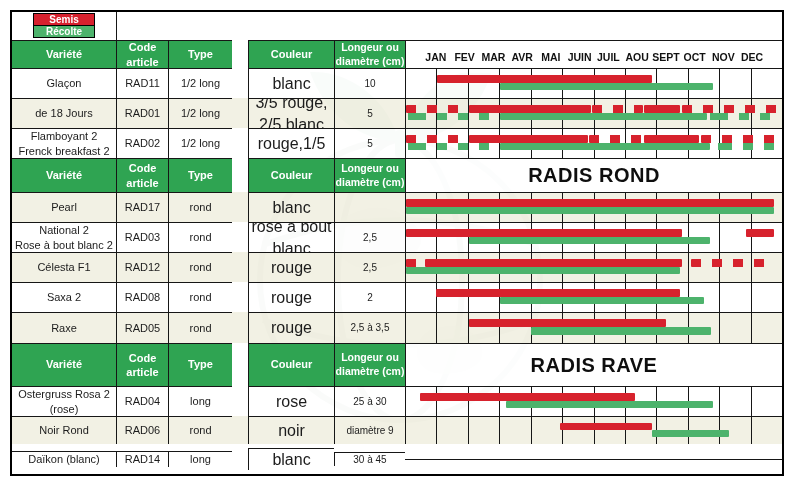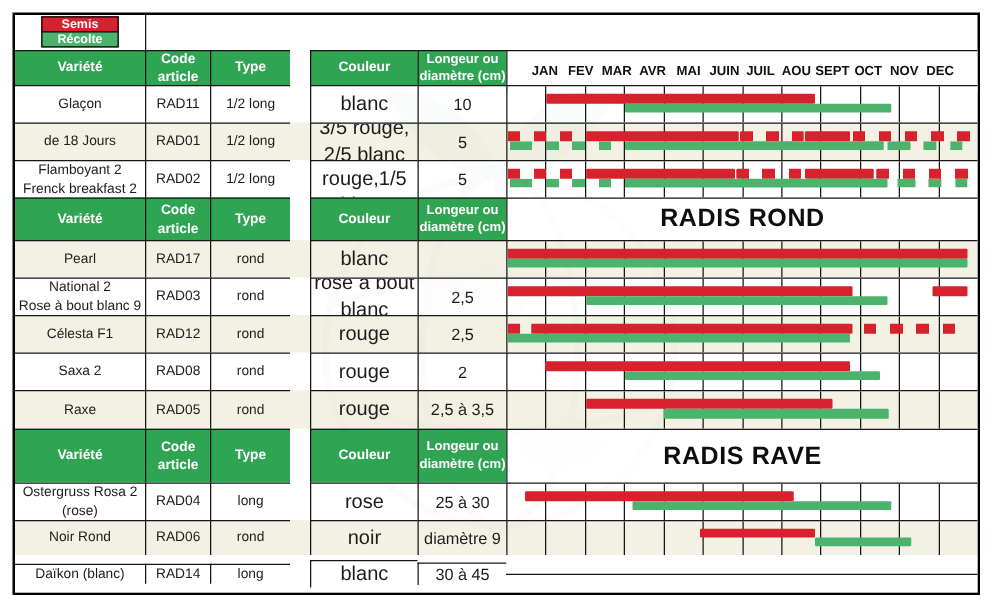--- a/index.html
+++ b/index.html
@@ -16,21 +16,21 @@
   .top-band .cell{border-top:none;}
   .c-var{width:104px;}
   .c-code{width:52px;}
   .c-type{width:64px;}
   .c-coul{width:86px;margin-left:16px;}
   .c-long{width:71px;}
   .c-months{flex:1;}
   .g{background:#2fa452;color:#fff;font-weight:bold;font-size:11px;line-height:1.2;}
   .data-cell{font-size:11px;line-height:1.35;background:transparent;}
   .c-coul.data-cell{font-size:16px;}
-  .c-long.data-cell{font-size:13px;}
+  .c-long.data-cell{font-size:10px;}
   .even-row{background:rgba(255,255,255,0.78);}
   .odd-row{background:rgba(240,238,223,0.85);}
   .top-band{height:28px;}
   .legend-holder{position:relative;background:rgba(255,255,255,0.9);}
   .legend{position:absolute;left:21px;top:1px;width:83px;z-index:2;}
   .lg{box-sizing:border-box;width:62px;height:13px;border:1px solid #000;color:#fff;
       font-weight:bold;font-size:10px;display:flex;align-items:center;justify-content:center;}
   .lg.semis{background:#d7212e;}
   .lg.recolte{background:#4db36c;margin-top:-1px;}
   .top-mid{width:277px;background:rgba(255,255,255,0.9);}
@@ -240,21 +240,21 @@
             <div class="mcell"></div>
             <div class="mcell"></div>
             <div class="mcell"></div>
             <div class="bar semis solid" style="left: 0%; width: 97.9167%;"></div>
             <div class="bar recolte solid" style="left: 0%; width: 97.9167%;"></div>
           </div>
         </div>
         <div class="row even-row" style="height: 30px;">
           <div class="cell c-var data-cell">
             <div class="vline">National 2</div>
-            <div class="vline">Rose à bout blanc 9</div>
+            <div class="vline">Rose à bout blanc 2</div>
           </div>
           <div class="cell c-code data-cell">RAD03</div>
           <div class="cell c-type data-cell">rond</div>
           <div class="cell c-coul data-cell">rosé à bout blanc</div>
           <div class="cell c-long data-cell">2,5</div>
           <div class="cell c-months months-area">
             <div class="mcell"></div>
             <div class="mcell"></div>
             <div class="mcell"></div>
             <div class="mcell"></div>

